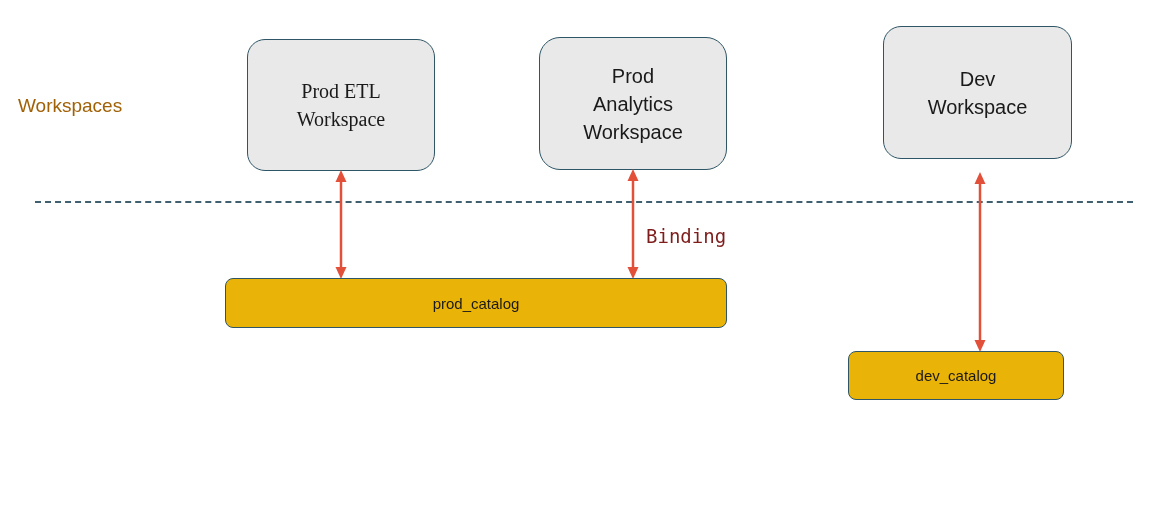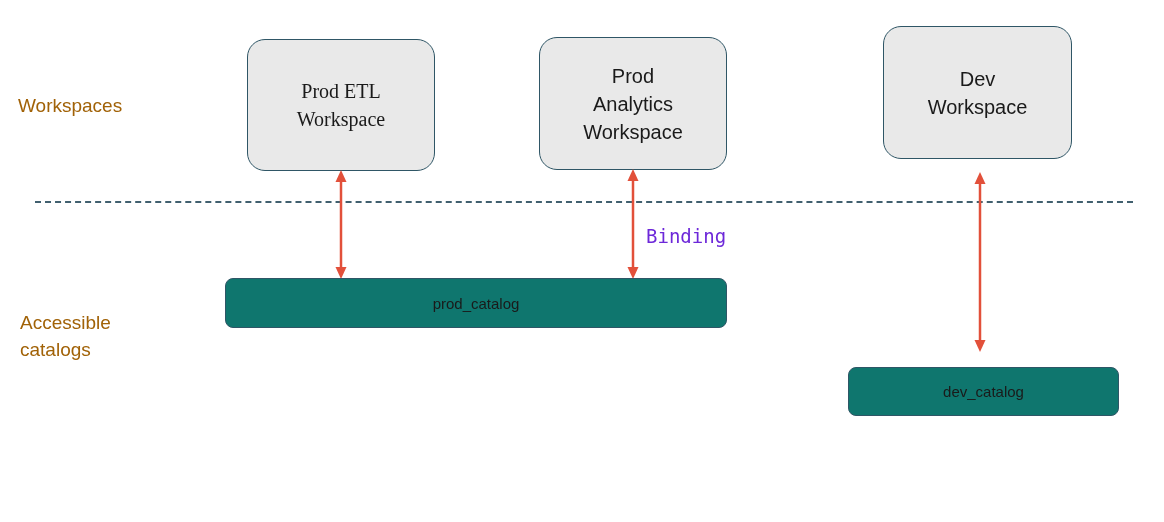--- a/index.html
+++ b/index.html
@@ -37,21 +37,21 @@
   .ws-box .box-label {
     color: #1a1a1a;
     font-size: 20px;
     line-height: 28px;
     text-align: center;
     white-space: pre-line;
   }
   .catalog-box {
     position: absolute;
     height: 50px;
-    background: #0f766e;
+    background: #eab308;
     border: 1.5px solid #2f5666;
     border-radius: 8px;
     display: flex;
     align-items: center;
     justify-content: center;
     box-sizing: border-box;
   }
   .catalog-box .box-label {
     color: #1a1a1a;
     font-size: 15px;
@@ -66,42 +66,40 @@
     border-top: 2px dashed #41606f;
   }
   .binding-arrow {
     position: absolute;
     width: 14px;
   }
   .binding-label {
     position: absolute;
     left: 646px;
     top: 224px;
-    color: #6d28d9;
+    color: #7f1d1d;
     font-family: "DejaVu Sans Mono", "Liberation Mono", monospace;
     font-size: 19px;
     line-height: 24px;
   }
 </style>
 </head>
 <body>
 
 <div id="canvas">
 
   <div class="row-label" style="left:18px; top:92px;">Workspaces</div>
 
-  <div class="row-label" style="left:20px; top:309px;">Accessible
-catalogs</div>
 
   <div class="ws-box" style="left:247px; top:39px;font-family:Liberation Serif, serif;">
     <div class="box-label">Prod ETL
 Workspace</div>
   </div>
 
-  <div class="ws-box" style="left:539px; top:37px; height:133px;">
+  <div class="ws-box" style="left:539px; top:37px; height:133px;border-radius:21px;">
     <div class="box-label">Prod
 Analytics
 Workspace</div>
   </div>
 
   <div class="ws-box" style="left:883px; top:26px; height:133px; width:189px;">
     <div class="box-label">Dev
 Workspace</div>
   </div>
 
@@ -124,17 +122,17 @@
     <polygon points="7,0 12.5,12 1.5,12" fill="#e2503a"></polygon>
     <polygon points="7,180 12.5,168 1.5,168" fill="#e2503a"></polygon>
   </svg>
 
   <div class="binding-label">Binding</div>
 
   <div class="catalog-box" style="left:225px; top:278px; width:502px;">
     <div class="box-label">prod_catalog</div>
   </div>
 
-  <div class="catalog-box" style="left:848px; top:351px; width:271px; height:49px;margin-top:16px;">
+  <div class="catalog-box" style="left:848px; top:351px; width:216px; height:49px;">
     <div class="box-label">dev_catalog</div>
   </div>
 
 </div>
 
 </body></html>

